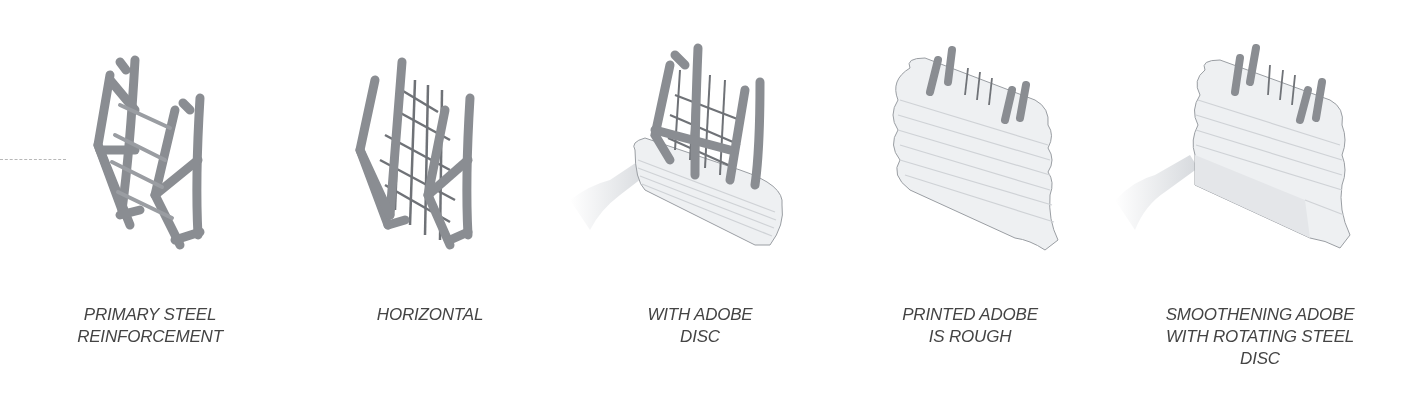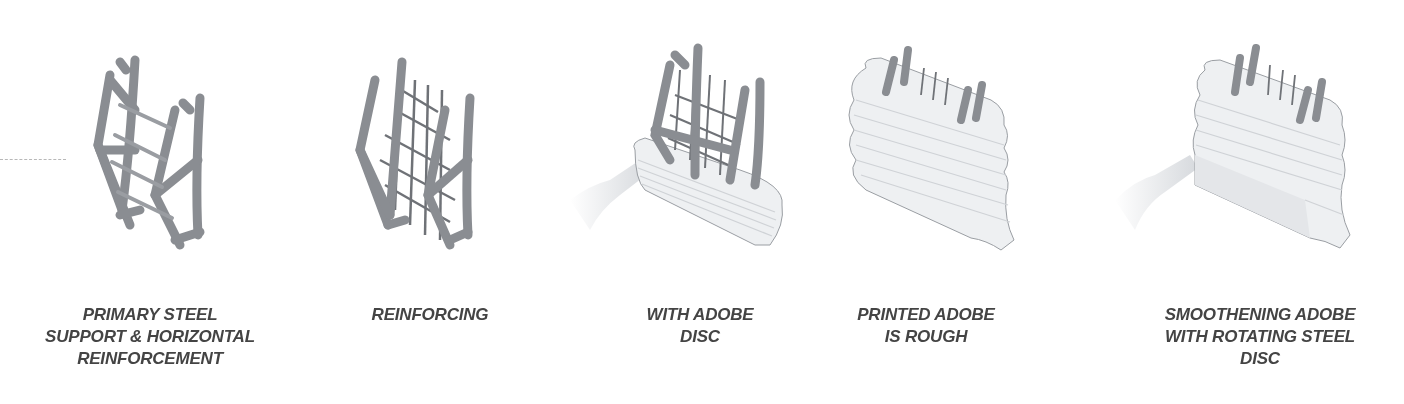--- a/index.html
+++ b/index.html
@@ -1,20 +1,20 @@
 <!DOCTYPE html>
 <html><head>
   <meta charset="utf-8">
   <style>
     html, body { margin: 0; padding: 0; background: #ffffff; }
     body { width: 1404px; height: 404px; position: relative; overflow: hidden; font-family: "Liberation Sans", sans-serif; }
     .dash { position: absolute; left: 0; top: 159px; width: 66px; border-top: 1px dashed #b8b8b8; }
     .step { position: absolute; top: 0; height: 404px; }
     .step svg { position: absolute; left: 0; top: 0; }
-    .caption { position: absolute; top: 304px; left: 0; width: 100%; text-align: center; font-style: italic; font-size: 17px; line-height: 22px; color: #444; letter-spacing: -0.2px; font-weight: 700; }
+    .caption { position: absolute; top: 304px; left: 0; width: 100%; text-align: center; font-style: italic; font-size: 17px; line-height: 22px; color: #444; letter-spacing: -0.2px; font-weight: 400; }
     .caption span { display: block; white-space: nowrap; }
   </style>
 </head>
 <body>
 
 <div class="dash"></div>
 
 <div class="step" style="left:0;width:300px;">
   <svg width="300" height="290">
     <g stroke="#8a8d92" stroke-width="9" stroke-linecap="round" fill="none">
@@ -33,21 +33,20 @@
     </g>
     <g stroke="#9a9da2" stroke-width="4" stroke-linecap="round">
       <line x1="120" y1="105" x2="170" y2="128"></line>
       <line x1="115" y1="135" x2="165" y2="160"></line>
       <line x1="112" y1="162" x2="162" y2="187"></line>
       <line x1="118" y1="192" x2="172" y2="218"></line>
     </g>
   </svg>
   <div class="caption">
     <span>PRIMARY STEEL</span>
-    <span>SUPPORT &amp; HORIZONTAL</span>
     <span>REINFORCEMENT</span>
   </div>
 </div>
 
 <div class="step" style="left:280px;width:300px;">
   <svg width="300" height="290">
     <g stroke="#6f7277" stroke-width="2.5">
       <line x1="118" y1="88" x2="158" y2="112"></line>
         <line x1="115" y1="110" x2="170" y2="140"></line>
       <line x1="105" y1="135" x2="170" y2="170"></line>
@@ -63,21 +62,21 @@
       <path d="M122 62 Q115 150 110 215"></path>
       <path d="M165 110 L148 195 L170 245"></path>
       <path d="M190 98 Q185 180 188 235"></path>
       <path d="M80 150 L110 215"></path>
         <path d="M148 195 L188 160"></path>
       <path d="M108 225 L125 220"></path>
         <path d="M170 240 L188 232"></path>
     </g>
   </svg>
   <div class="caption">
-    <span>REINFORCING</span>
+    <span>HORIZONTAL</span>
   </div>
 </div>
 
 <div class="step" style="left:550px;width:300px;">
   <svg width="300" height="290">
     <defs>
       <linearGradient id="arm3" x1="0" x2="1">
           <stop offset="0" stop-color="#fff"></stop>
           <stop offset="1" stop-color="#d6d9dd"></stop>
         </linearGradient>
@@ -107,21 +106,21 @@
       <path d="M105 130 L180 150"></path>
         <path d="M125 55 L135 65"></path>
     </g>
   </svg>
   <div class="caption">
     <span>WITH ADOBE</span>
     <span>DISC</span>
   </div>
 </div>
 
-<div class="step" style="left:776px;width:300px;">
+<div class="step" style="left:820px;width:300px;">
   <svg width="300" height="290">
     <path d="M90 68 Q85 58 105 58 L215 100 Q230 108 228 125 Q235 135 228 148 Q236 160 228 172 Q235 182 230 195 Q228 220 238 240 L225 250 Q210 240 195 238 L90 190 Q70 175 80 160 Q68 145 78 130 Q68 115 78 100 Q70 80 90 68 Z" fill="#eef0f2" stroke="#9a9ea3" stroke-width="1"></path>
     <g stroke="#cfd2d6" stroke-width="1.2" fill="none">
       <path d="M80 100 L228 145"></path>
         <path d="M78 115 L230 160"></path>
         <path d="M78 130 L230 175"></path>
       <path d="M80 145 L230 190"></path>
         <path d="M80 160 L232 205"></path>
         <path d="M85 175 L234 222"></path>
     </g>

